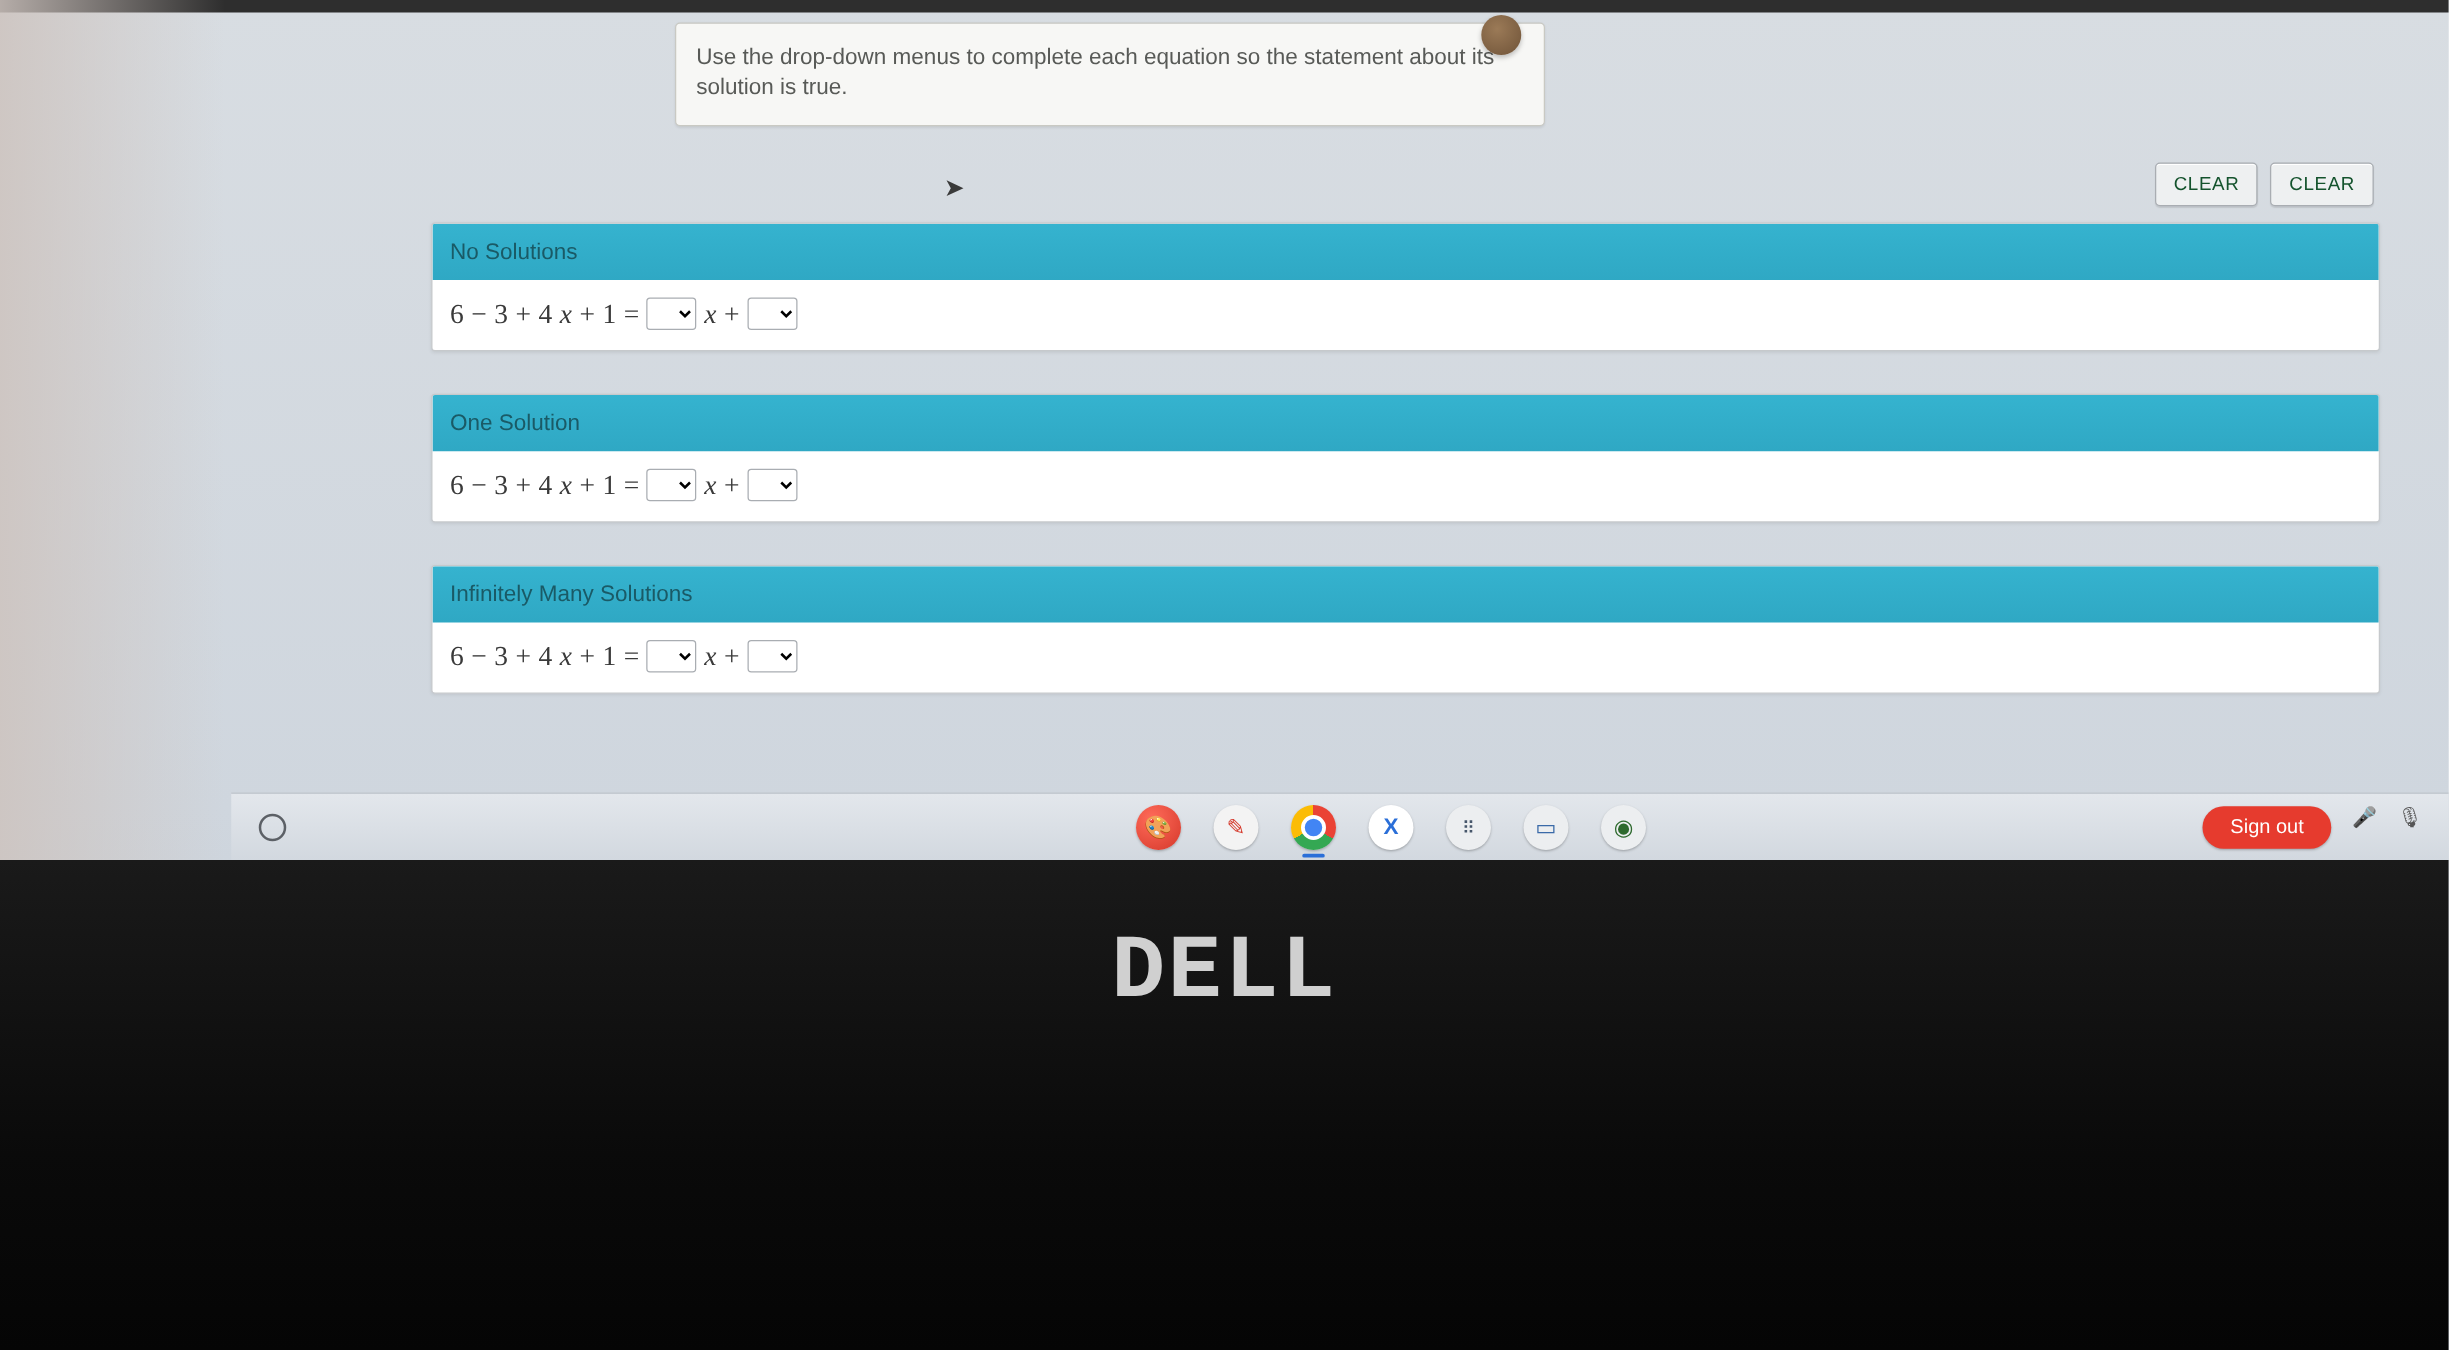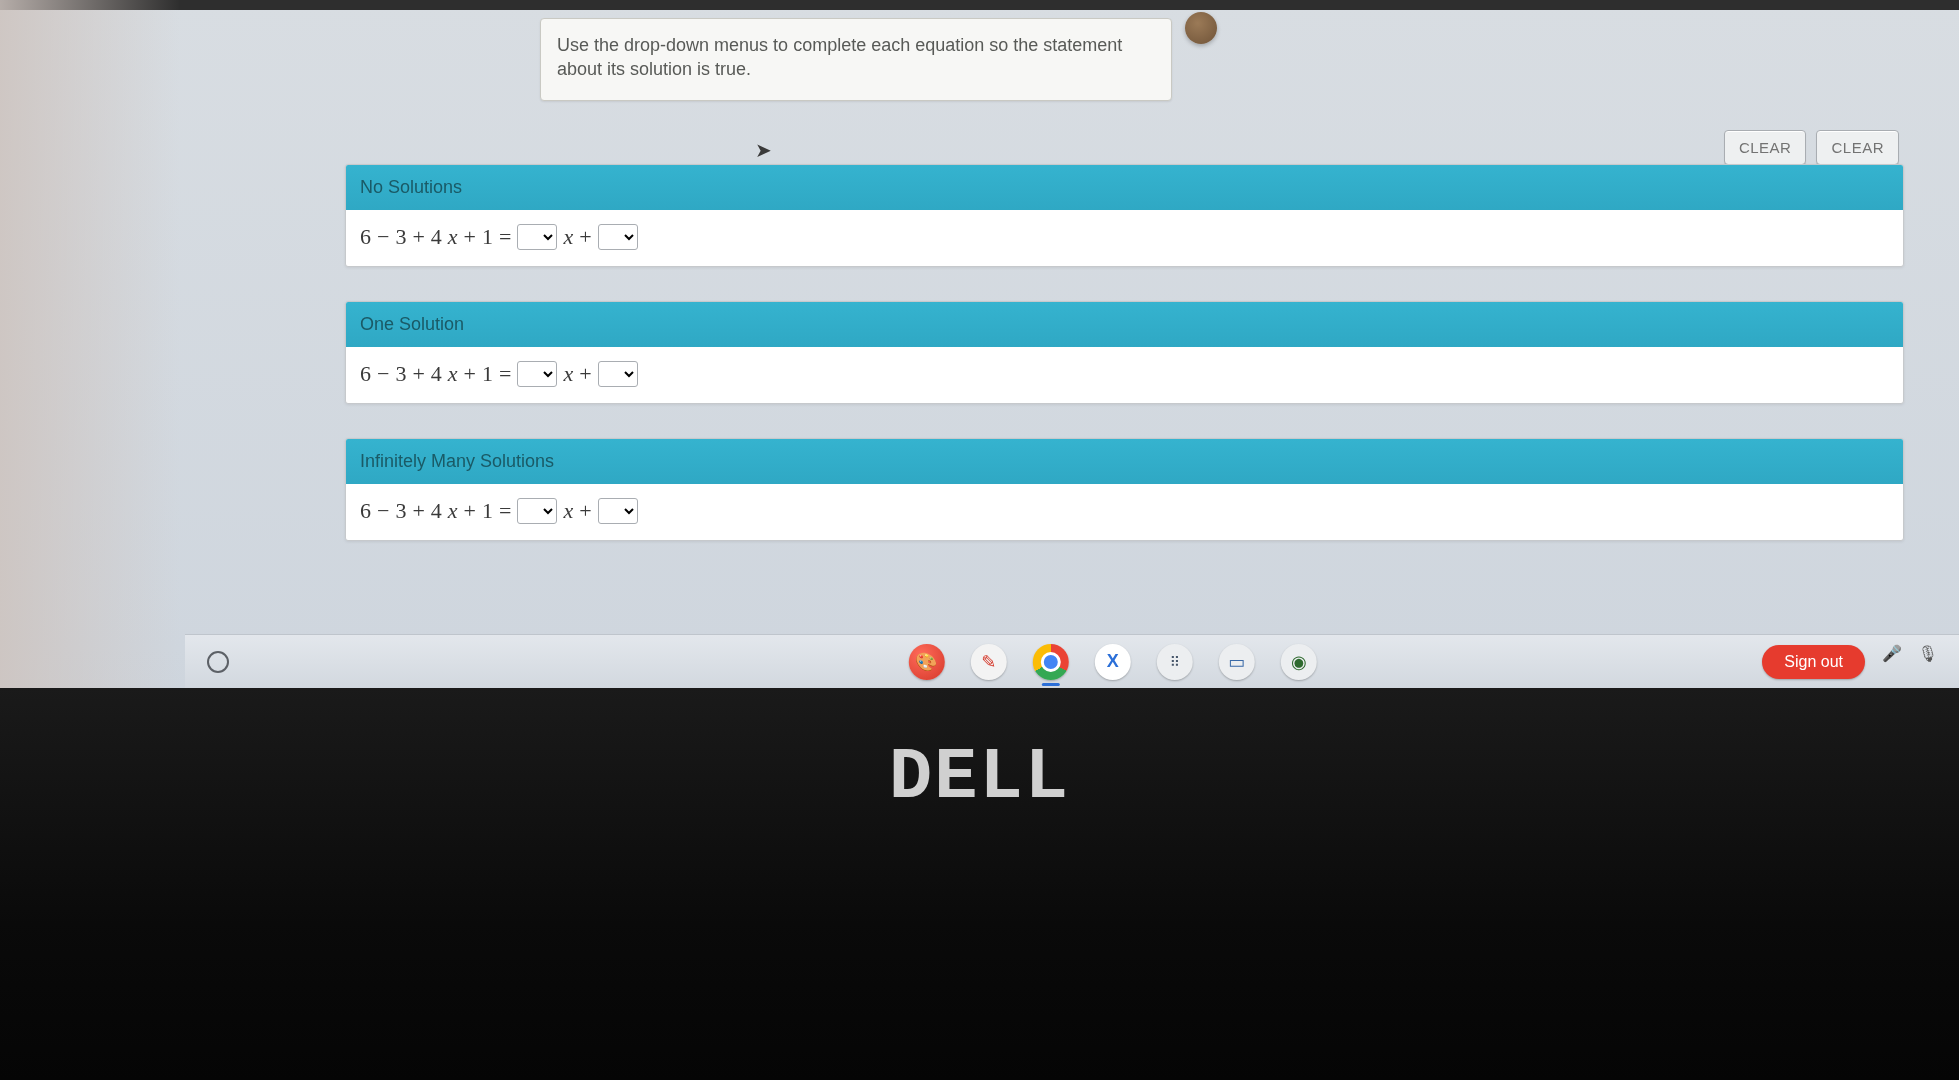--- a/index.html
+++ b/index.html
@@ -15,21 +15,21 @@
     height: 10px;
     background: #2e2e2e;
     width: 100%;
   }
 
   
   .instructions {
     position: absolute;
     top: 18px;
     left: 540px;
-    width: 632px;
+    width: 696px;
     background: #f7f7f5;
     border: 1px solid #c9c9c3;
     border-radius: 4px;
     padding: 14px 16px 18px 16px;
     color: #585a57;
     font-size: 18px;
     line-height: 1.35;
     box-shadow: 0 1px 2px rgba(0,0,0,.08);
   }
 
@@ -62,30 +62,30 @@
     right: 60px;
     display: flex;
     gap: 10px;
   }
   .btn {
     background: #eef0f1;
     border: 1px solid #a9adb2;
     border-radius: 4px;
     padding: 8px 14px;
     font-size: 15px;
-    color: #737373;
+    color: #14532d;
     letter-spacing: .5px;
     cursor: pointer;
     box-shadow: inset 0 1px 0 #fff, 0 1px 1px rgba(0,0,0,.1);
   }
 
   
   .problems {
     position: absolute;
-    top: 164px;
+    top: 178px;
     left: 345px;
     right: 55px;
     display: flex;
     flex-direction: column;
     gap: 34px;
   }
   .section {
     border: 1px solid #c6c9cc;
     border-radius: 3px;
     background: #fff;

